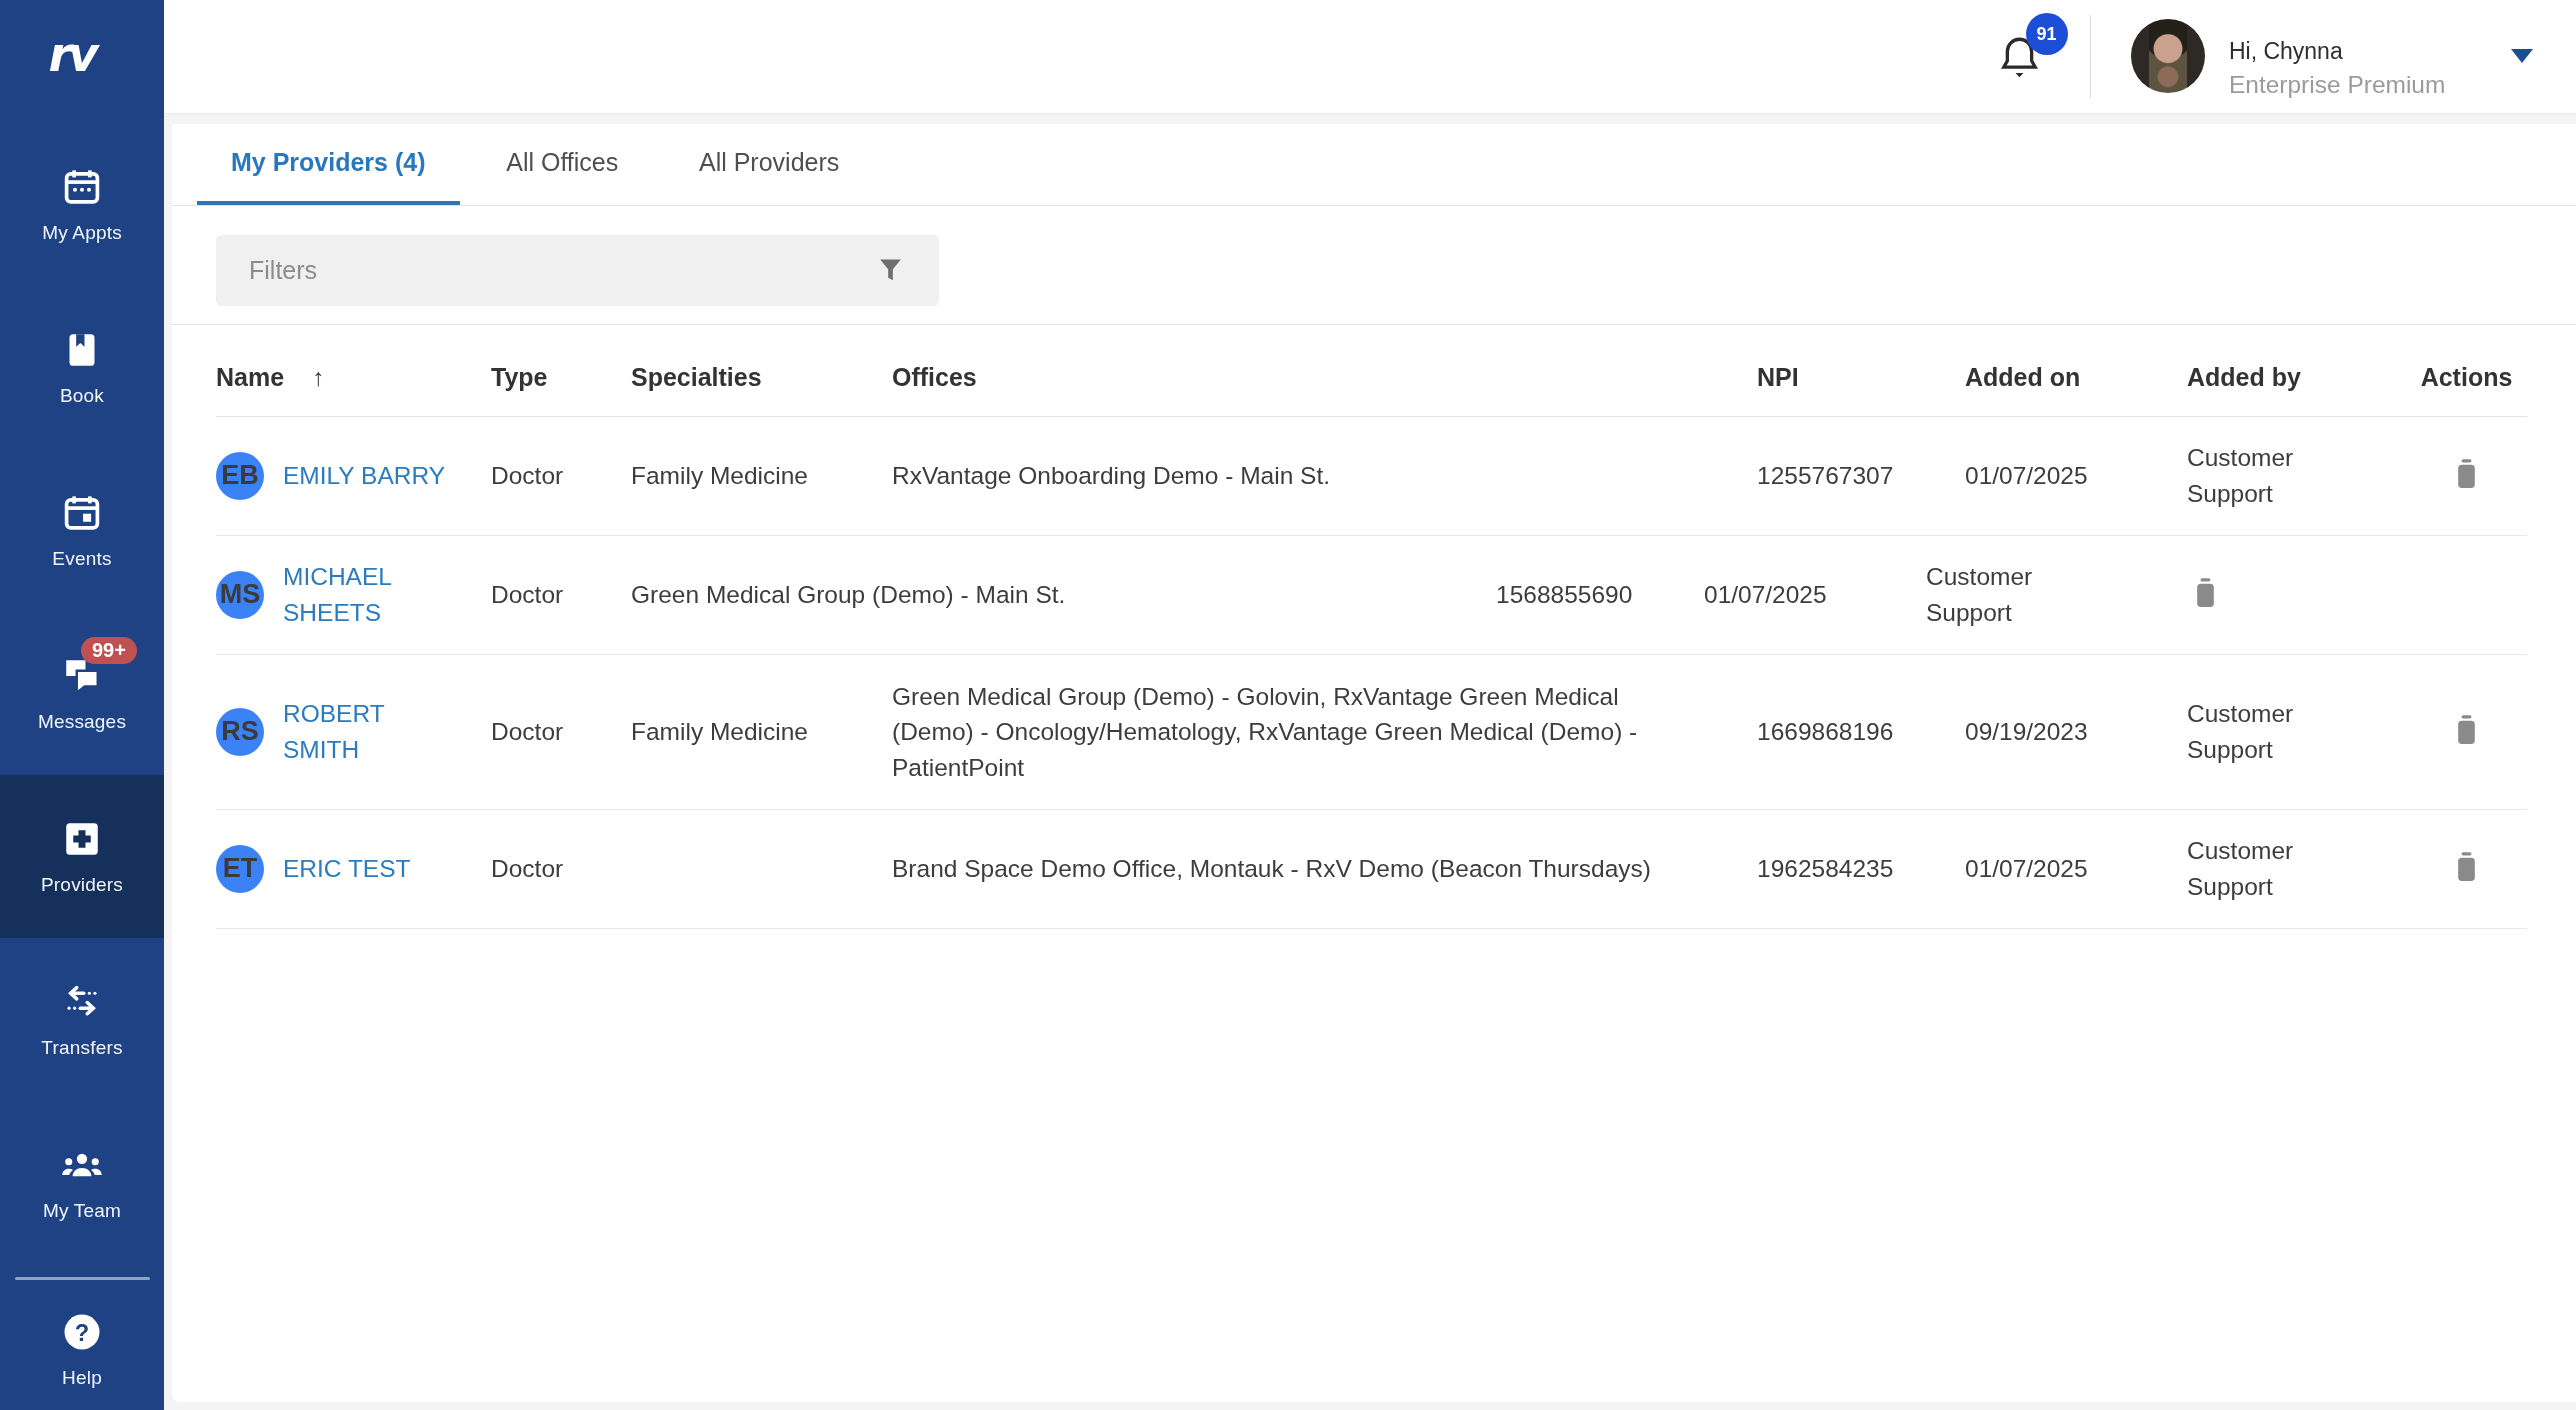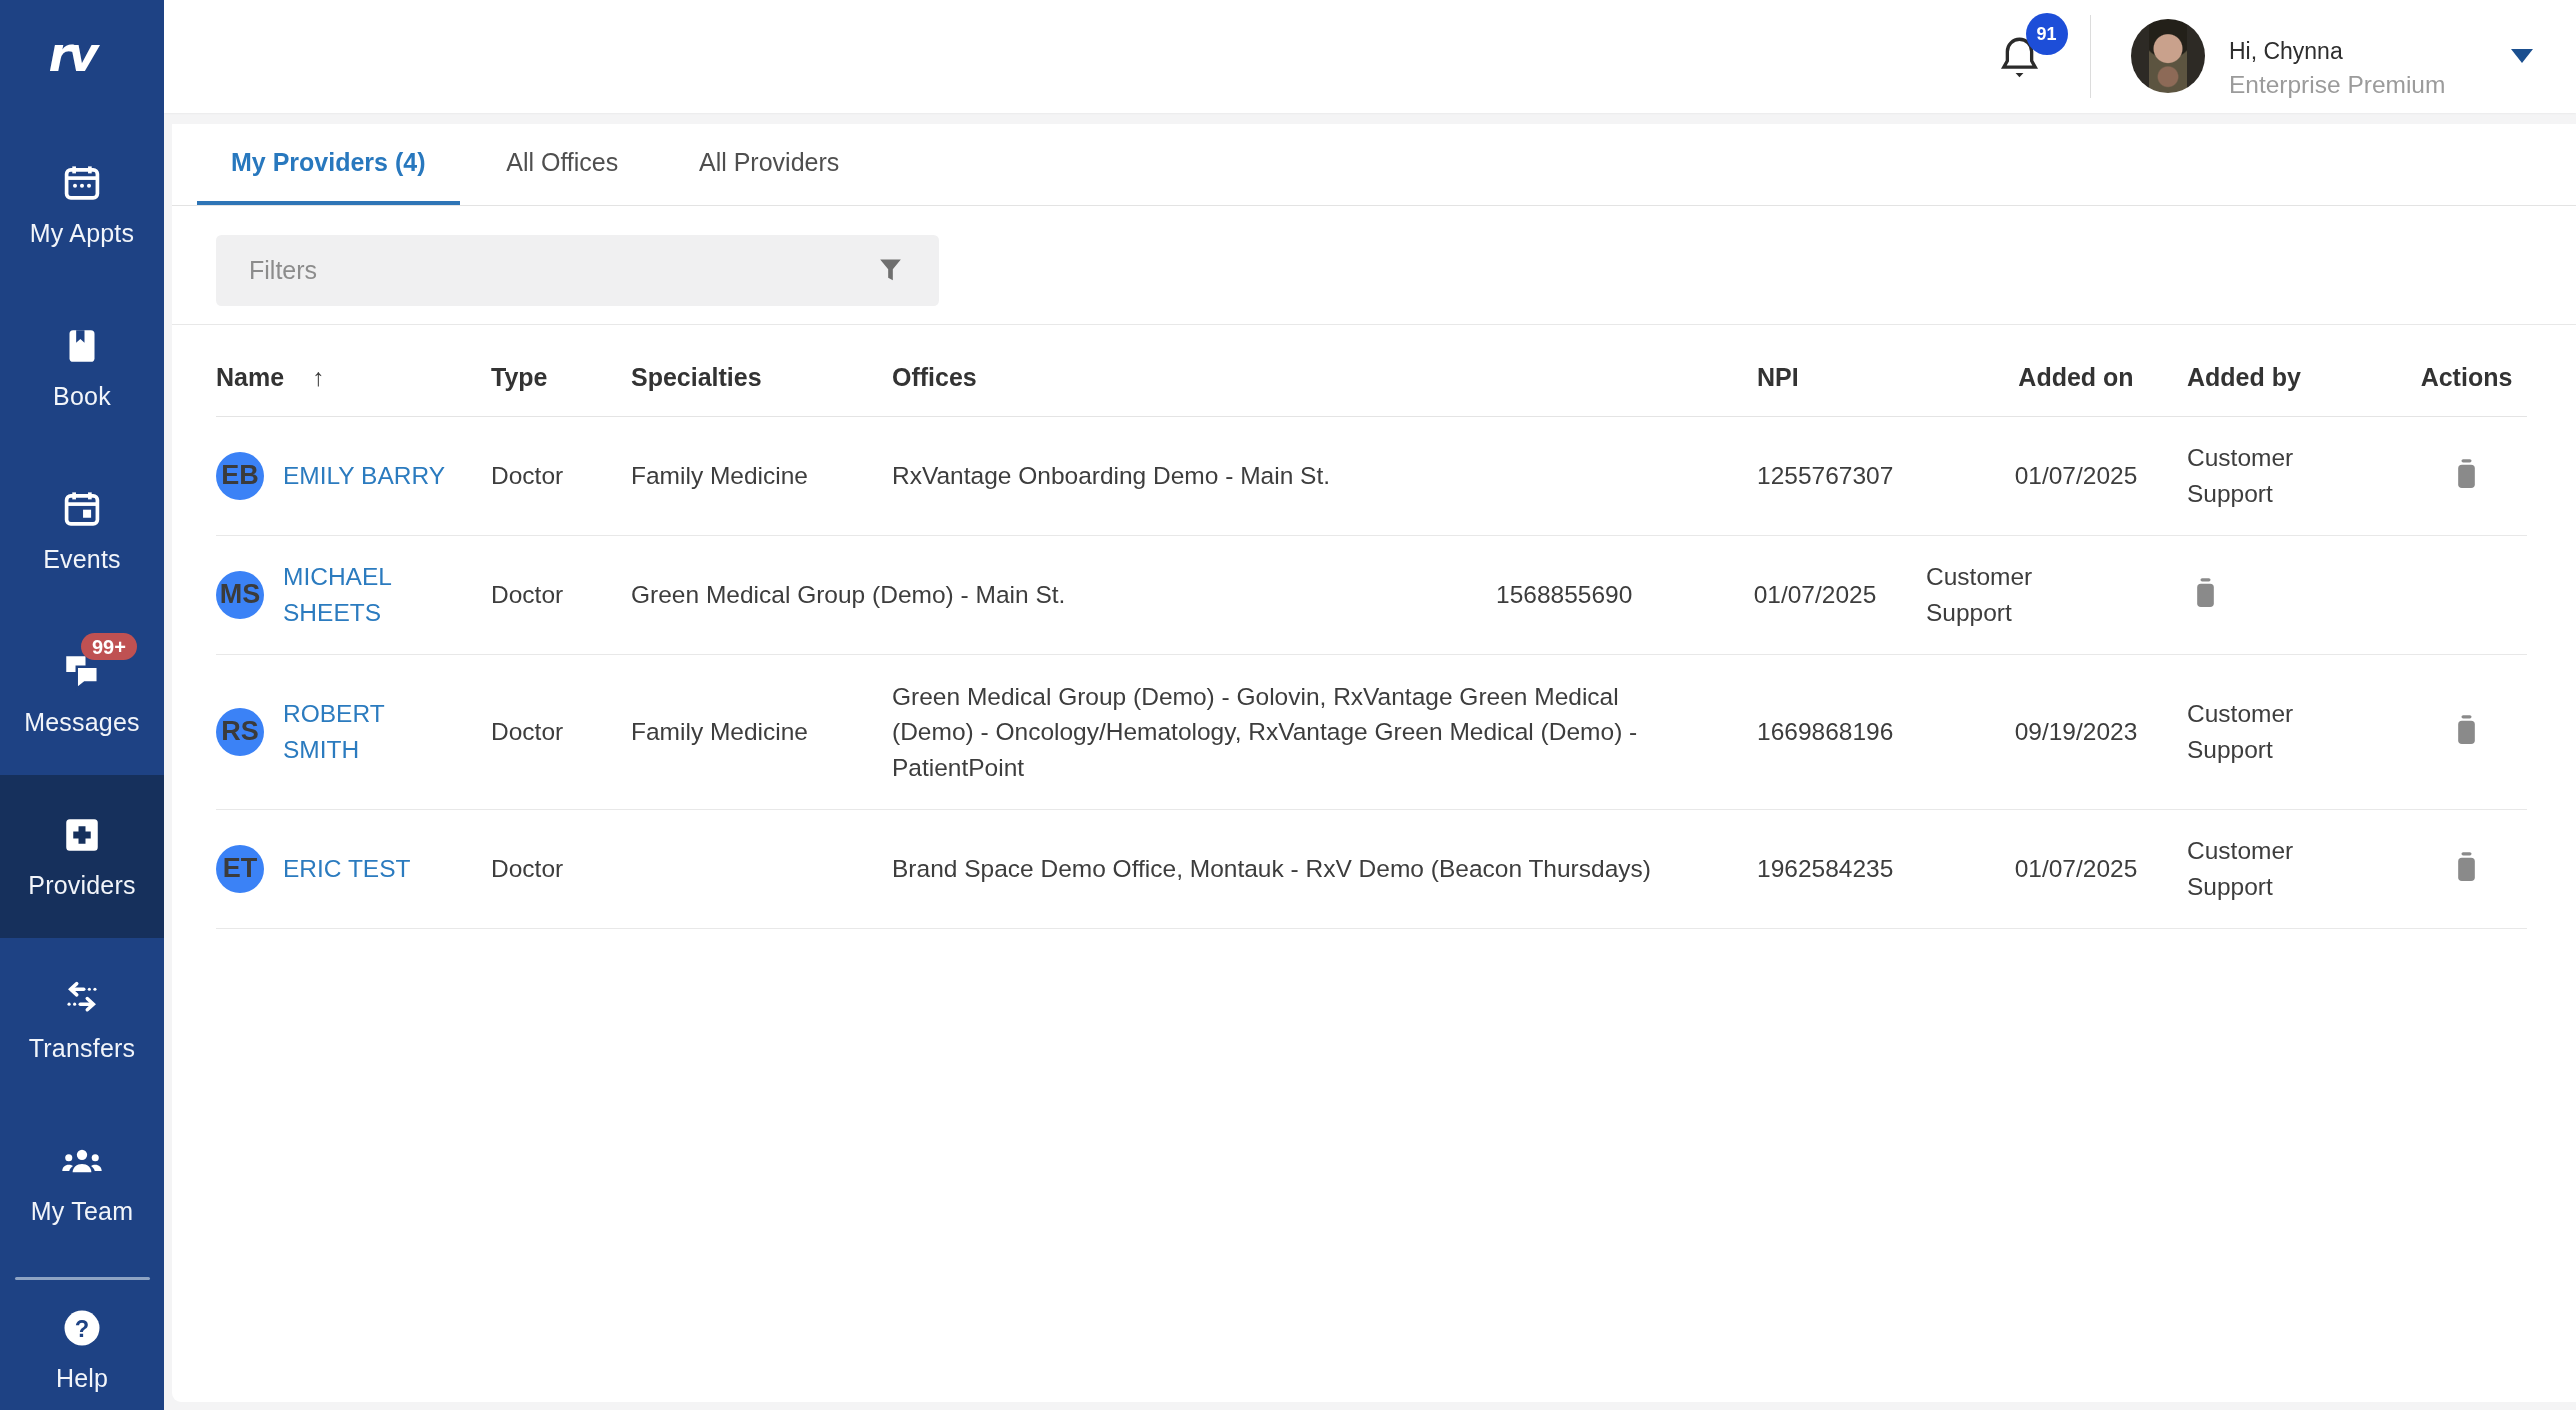--- a/index.html
+++ b/index.html
@@ -16,21 +16,21 @@
     position:absolute; left:0; top:0; width:164px; height:1411px;
     background:#1e4284; display:flex; flex-direction:column; z-index:5;
   }
   .logo-wrap { height:113px; display:flex; align-items:center; justify-content:center; }
   .nav { display:flex; flex-direction:column; padding-top:14.5px; }
   .nav-item {
     height:163px; display:flex; flex-direction:column; align-items:center;
     justify-content:center; gap:14.5px; color:#f2f5fa; cursor:pointer; position:relative;
   }
   .nav-item.active { background:#16305c; }
-  .nav-label { font-size:25px; letter-spacing:0.2px;text-align:center; }
+  .nav-label { font-size:19px; letter-spacing:0.2px;text-align:center; }
   .icon-wrap { position:relative; width:42px; height:42px; display:flex; align-items:center; justify-content:center; }
   .badge-pill {
     position:absolute; top:-18px; left:20px; background:#bf5152; color:#fff;
     font-size:20px; font-weight:bold; border-radius:20px; padding:3.6px 11px; line-height:1;
   }
   .sidebar-divider { height:2.7px; background:#8ea3c3; margin:12.7px 14.5px 9px 14.5px; border-radius:1.8px; }
   .help-item { height:127px; }
 
   
   .topbar {
@@ -97,21 +97,21 @@
   .trow.body { padding:23.6px 0; min-height:115px; }
   .trow.body:last-child { border-bottom:1.8px solid #e8e8e8; }
   .th { font-size:25px; font-weight:700; color:#333; }
   .td { font-size:24.5px; color:#3d3d3d; line-height:1.45; }
 
   .col-name   { width:275px; display:flex; align-items:center; gap:19px; flex-shrink:0; }
   .col-type   { width:140px; flex-shrink:0; }
   .col-spec   { width:261px; flex-shrink:0; padding-right:27px; }
   .col-off    { width:865px; flex-shrink:0; padding-right:59px; }
   .col-npi    { width:208px; flex-shrink:0; }
-  .col-addon  { width:222px; flex-shrink:0;text-align:center; }
+  .col-addon  { width:222px; flex-shrink:0; }
   .col-addby  { width:217px; flex-shrink:0; }
   .col-act    { width:125px; flex-shrink:0; text-align:center; }
 
   .sort-arrow { font-size:24.5px; color:#3c3c3c; margin-left:9px; font-weight:400; }
   .row-avatar {
     width:48px; height:48px; border-radius:50%; background:#3b82f6; flex-shrink:0;
     display:flex; align-items:center; justify-content:center;
     font-size:27px; font-weight:700; color:#3b3b3b;
   }
   .name-link { color:#2b7bbf; text-decoration:none; max-width:168px; display:inline-block; cursor:pointer; }

